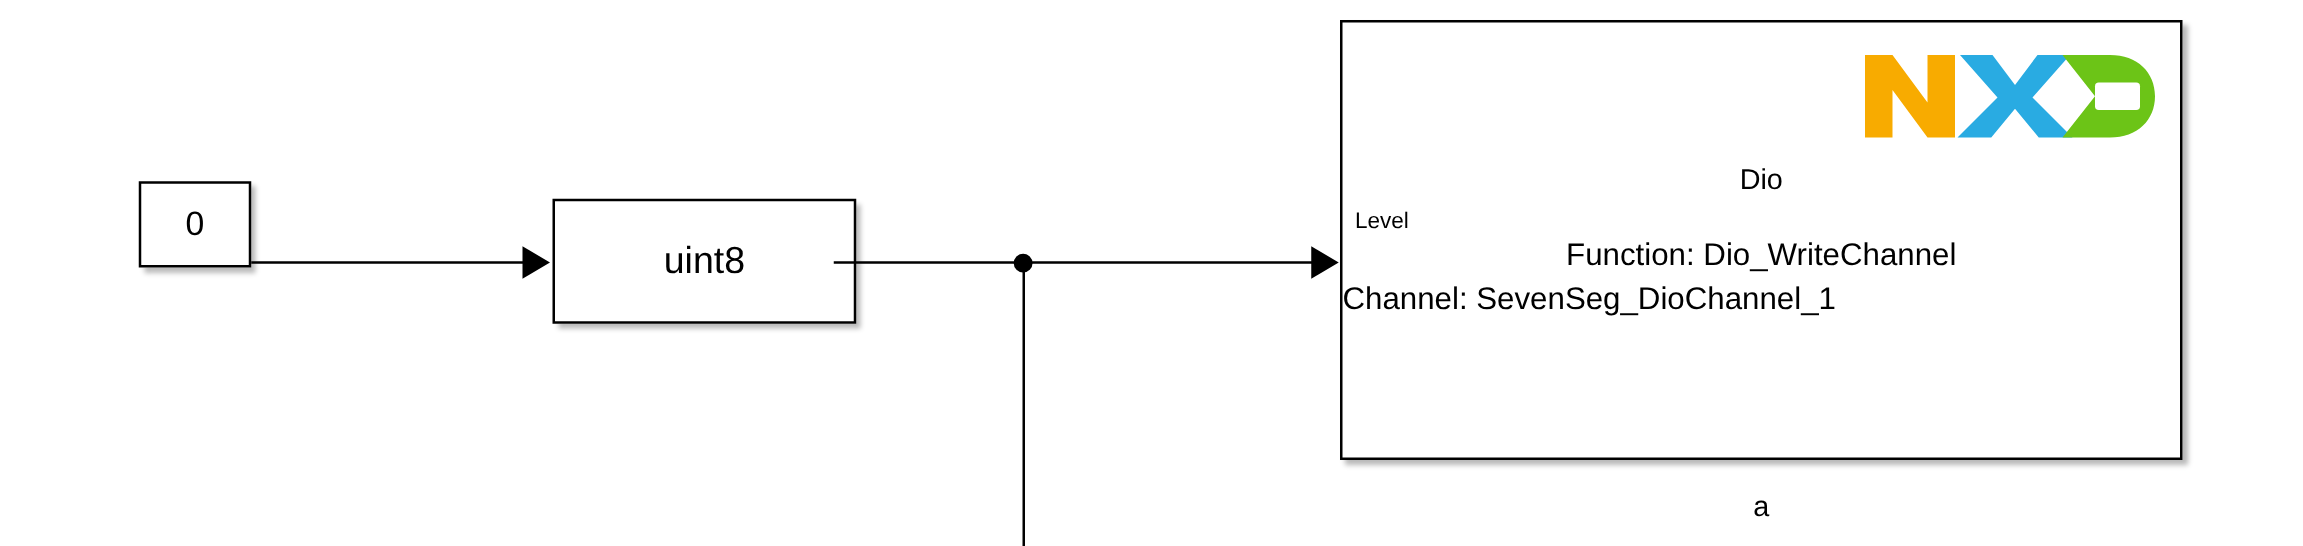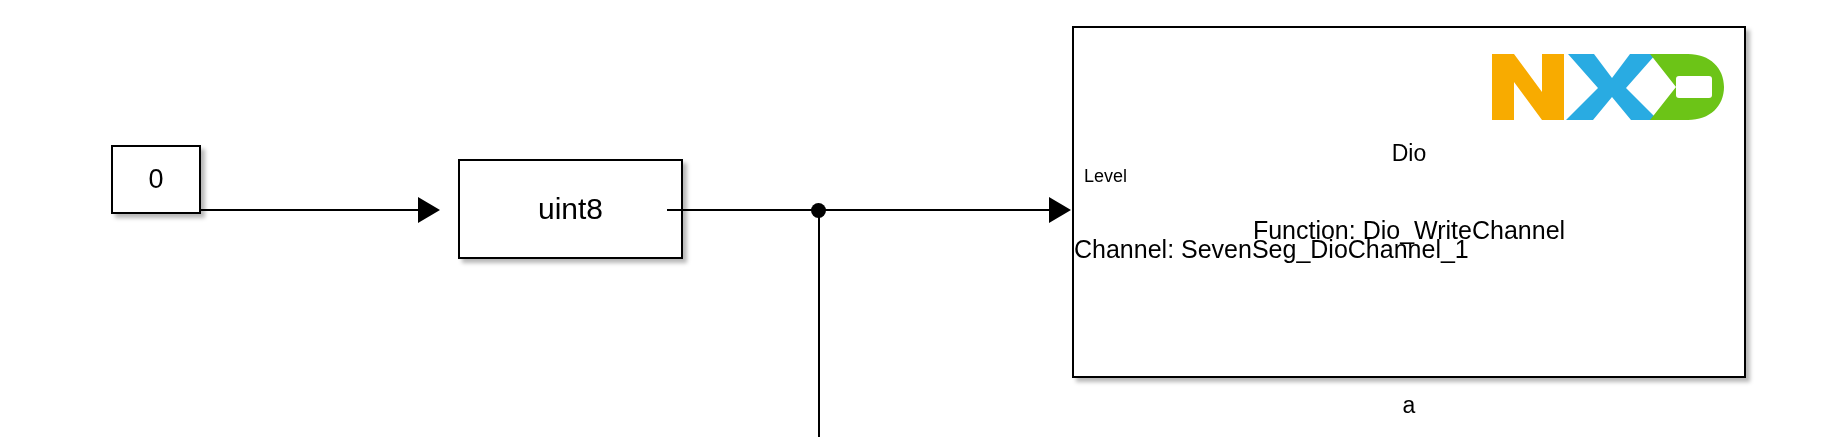--- a/index.html
+++ b/index.html
@@ -49,56 +49,54 @@
     display: flex;
     align-items: center;
     justify-content: center;
     font-size: 27px;
   }
 
   
   #uint8-block {
     left: 442px;
     top: 159px;
-    width: 225px;
+    width: 243px;
     height: 100px;
-    margin-left: 16px;
   }
   #uint8-value {
     left: 0;
     top: 0;
     width: 100%;
     height: 100%;
     display: flex;
     align-items: center;
     justify-content: center;
     font-size: 30px;
   }
 
   
   #dio-block {
     left: 1072px;
-    top: 26px;
+    top: 16px;
     width: 674px;
     height: 352px;
   }
   #dio-title {
     left: 0;
     top: 112px;
     width: 100%;
     text-align: center;
     font-size: 23px;
   }
   #dio-function {
     left: 0;
     top: 172px;
     width: 100%;
     text-align: center;
     font-size: 25px;
-    margin-top: 16px;
   }
   #dio-channel {
     left: 0;
     top: 207px;
     width: 100%;
     font-size: 25px;
   }
   
   #dio-port-level {
     left: 1084px;

